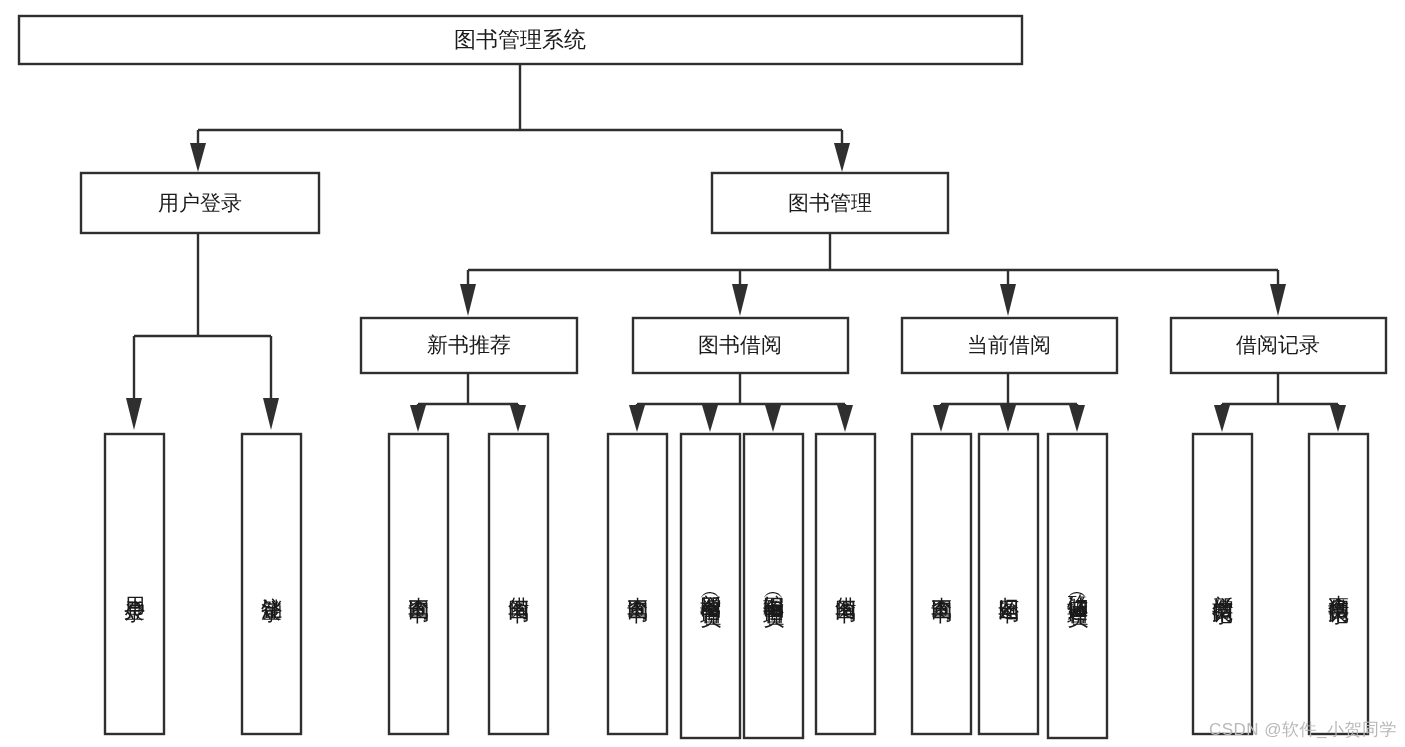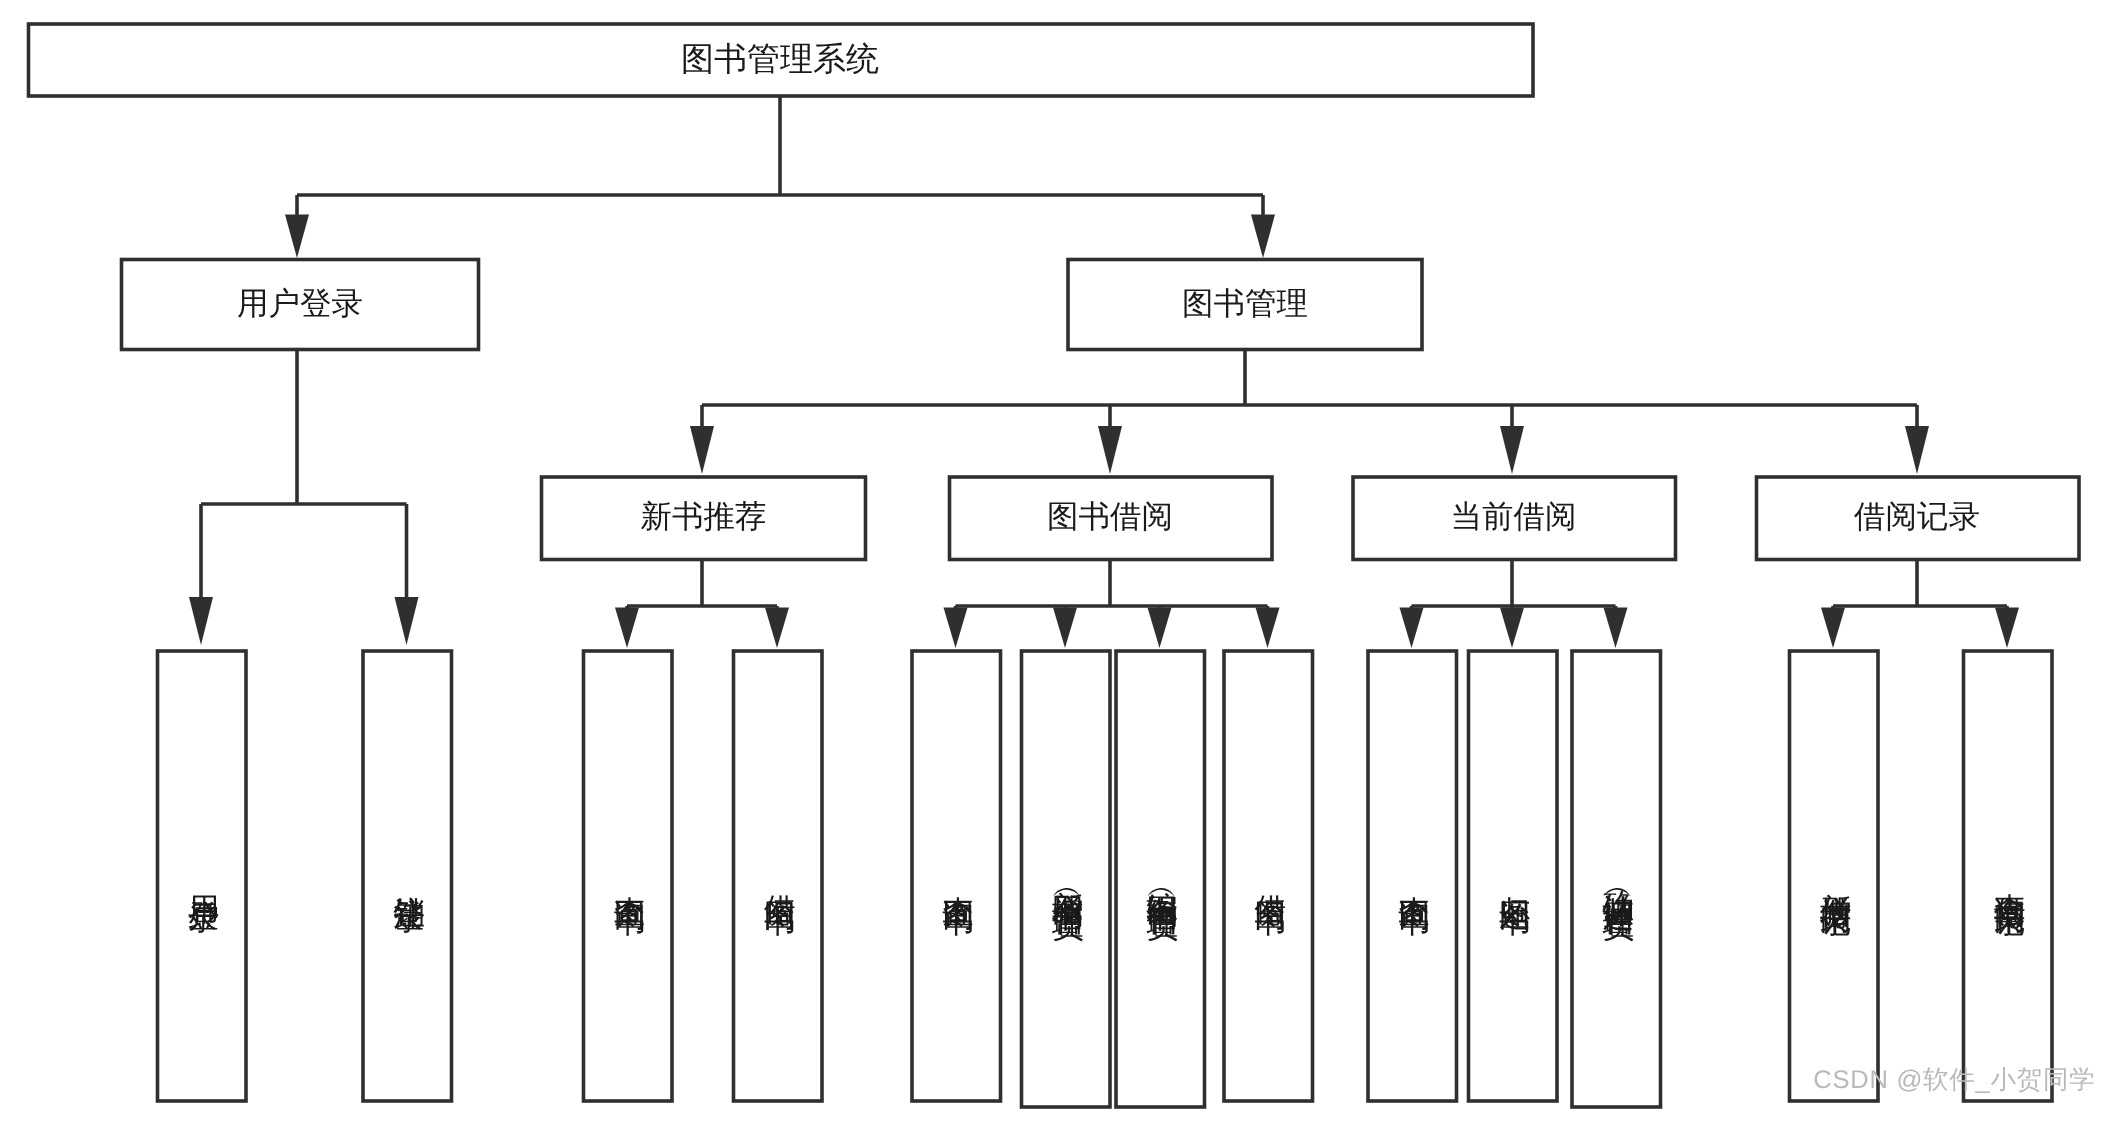--- a/index.html
+++ b/index.html
@@ -64,21 +64,21 @@
     display: flex;
     align-items: center;
     justify-content: center;
     text-align: center;
     white-space: nowrap;
     pointer-events: none;
   }
   .watermark {
     position: absolute;
     right: 8px;
-    bottom: 16px;
+    bottom: 6px;
     font-family: "Liberation Sans", "DejaVu Sans", sans-serif;
     font-size: 17px;
     color: #b9b9b9;
     white-space: nowrap;
     letter-spacing: 0.5px;
   }
 </style>
 </head>
 <body>
 

